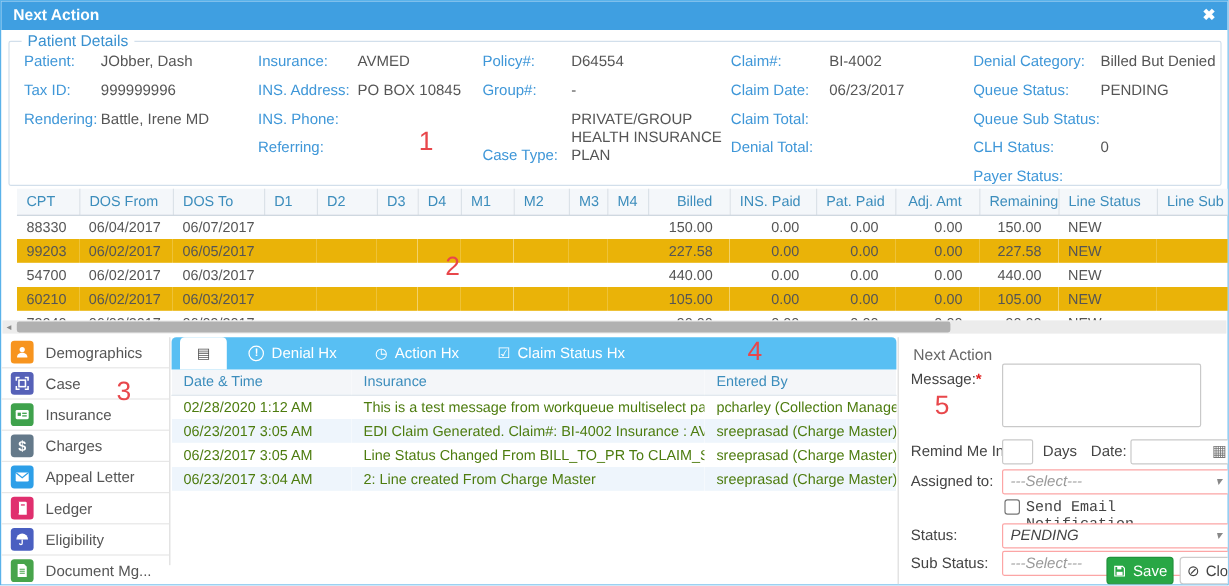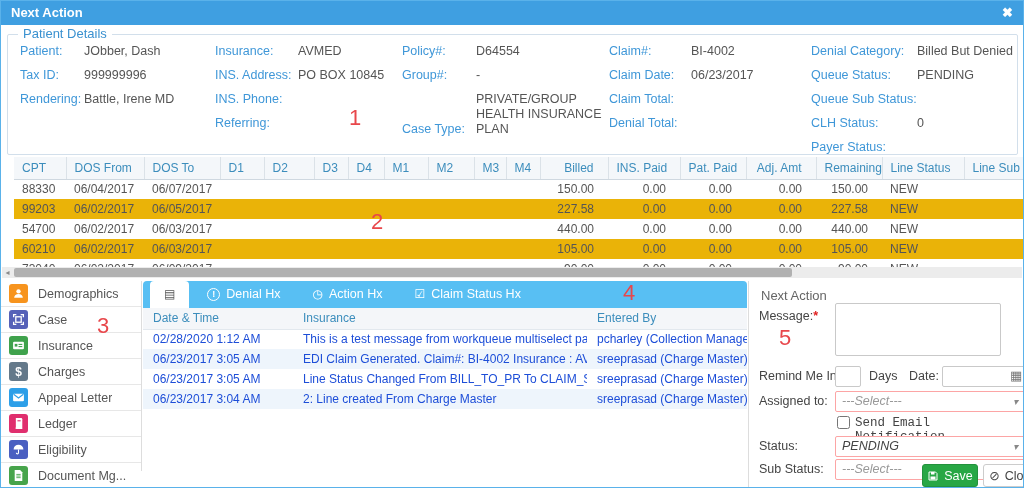--- a/index.html
+++ b/index.html
@@ -69,21 +69,21 @@
             display:flex; align-items:flex-end; padding-left:7px; }
   .tab { height:27px; line-height:27px; padding:0 14px; color:#fff; font-size:12.5px;
          border-radius:4px 4px 0 0; margin-right:4px; cursor:pointer; display:flex; align-items:center; gap:6px; }
   .tab.active { background:#fff; color:#555; }
   .tab .tgly { font-size:12px; }
   .excl-circle { display:inline-block; width:13px; height:13px; border:1px solid #fff; border-radius:50%;
                  font-size:9px; line-height:11px; text-align:center; font-weight:bold; }
   .act-table { width:100%; border-collapse:collapse; table-layout:fixed; font-size:12px; }
   .act-table th { background:#f4f6f9; color:#3c8dbc; font-weight:normal; text-align:left; height:21px;
                   padding-left:10px; border-bottom:1px solid #e2e8ee; white-space:nowrap; overflow:hidden; }
-  .act-table td { height:20px; color:#1d4ed8; padding-left:10px; white-space:nowrap; overflow:hidden; }
+  .act-table td { height:20px; color:#4d7c0f; padding-left:10px; white-space:nowrap; overflow:hidden; }
   .act-table tr.alt td { background:#eef5fc; }
 
   
   .napanel { position:absolute; left:747px; top:2px; bottom:0; right:0; border-left:1px solid #ddd; font-size:12.5px; }
   .na-title { position:absolute; left:12px; top:7px; color:#666; font-size:13px; }
   .na-label { position:absolute; left:10px; color:#444; }
   .na-req { color:#e02020; font-weight:bold; }
   .na-textarea { position:absolute; left:86px; top:22px; width:166px; height:53px;
                  border:1px solid #c9c9c9; border-radius:2px; resize:none; font-family:inherit; }
   .na-input { border:1px solid #c9c9c9; border-radius:2px; height:21px; font-family:inherit; font-size:12px; padding:0 3px; }

